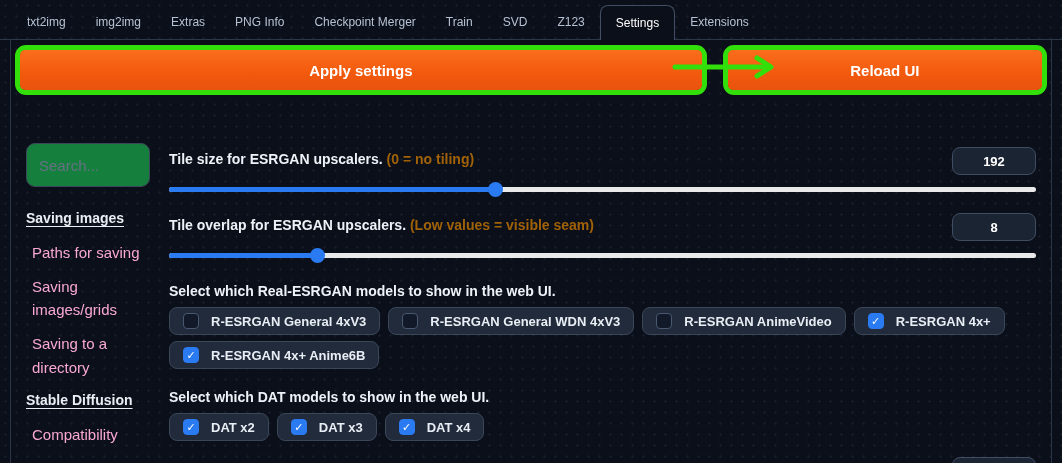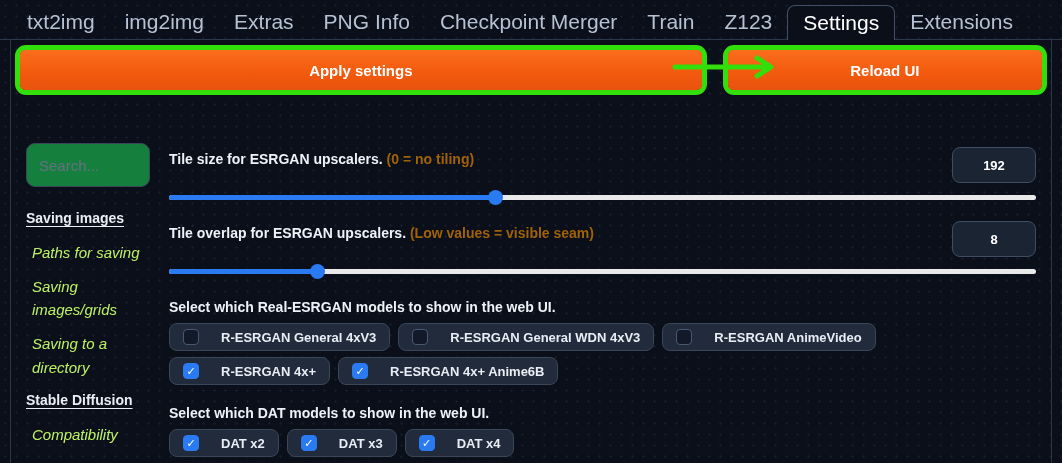--- a/index.html
+++ b/index.html
@@ -22,21 +22,21 @@
     height: 40px;
     display: flex;
     align-items: flex-end;
     padding-left: 12px;
     border-bottom: 1px solid #2c3747;
   }
   .tab {
     height: 34px;
     display: flex; align-items: center;
     padding: 0 15px;
-    font-size: 21px;
+    font-size: 12px;
     color: #b6c2d3;
     white-space: nowrap;
     cursor: pointer;
   }
   .tab.active {
     background: #0b0f19;
     border: 1px solid #414e63;
     border-bottom: none;
     border-radius: 8px 8px 0 0;
     color: #ffffff;
@@ -106,33 +106,33 @@
     padding: 0 12px;
     outline: none;
     margin-bottom: 21px;
   }
   .search::placeholder { color: #667084; }
   .side-item { margin-bottom: 11px; line-height: 1.55; cursor: pointer; }
   .side-section {
     font-size: 14px; font-weight: 700; color: #e9eef5;
     text-decoration: underline; text-underline-offset: 3px;
   }
-  .side-link { font-size: 15px; color: #bef264; padding-left: 6px; font-style: italic; }
+  .side-link { font-size: 15px; color: #f9a8d4; padding-left: 6px; }
 
   
   .main { flex: 1; padding-top: 4px; }
   .setting-row { margin-bottom: 16px; }
   .row-head {
     display: flex; justify-content: space-between; align-items: flex-start;
     min-height: 26px;
   }
   .setting-label { font-size: 14px; font-weight: 700; color: #eef2f8; padding-top: 4px; }
   .setting-hint { color: #a16207; font-weight: 600; }
   .num-box {
-    width: 84px; height: 36px; flex: none;
+    width: 84px; height: 28px; flex: none;
     background: #1b2433;
     border: 1px solid #3f4d62;
     border-radius: 8px;
     color: #ffffff;
     font-size: 13px; font-weight: 600;
     display: flex; align-items: center; justify-content: center;
   }
   .slider { position: relative; height: 15px; margin-top: 7px; }
   .slider .track {
     position: absolute; left: 0; right: 0; top: 5px; height: 5px;
@@ -142,21 +142,21 @@
     position: absolute; left: 0; top: 5px; height: 5px;
     background: var(--blue); border-radius: 3px;
   }
   .slider .knob {
     position: absolute; top: 0;
     width: 15px; height: 15px; border-radius: 50%;
     background: var(--blue);
   }
   .chips { display: flex; flex-wrap: wrap; gap: 6px 8px; margin-top: 8px; }
   .chip {
-    display: inline-flex; align-items: center; gap: 22px;
+    display: inline-flex; align-items: center; gap: 12px;
     height: 28px; padding: 0 13px;
     background: #212b3b;
     border: 1px solid #3a4759;
     border-radius: 8px;
     font-size: 13px; font-weight: 700; color: #e9eef5;
     cursor: pointer;
     white-space: nowrap;
   }
   .cb {
     width: 16px; height: 16px; border-radius: 4px;
@@ -169,20 +169,21 @@
 </head>
 <body style="--orange: #f2590d; --green: #32df0a; --blue: #2a7af2; background-color: rgb(11, 15, 25);">
 
 <nav class="tabbar">
     <div class="tab">txt2img</div>
     <div class="tab">img2img</div>
     <div class="tab">Extras</div>
     <div class="tab">PNG Info</div>
     <div class="tab">Checkpoint Merger</div>
     <div class="tab">Train</div>
+    <div class="tab">SVD</div>
     <div class="tab">Z123</div>
     <div class="tab active">Settings</div>
     <div class="tab">Extensions</div>
   </nav>
 
 <div class="frame">
 
   <div class="actions">
     <div class="hl-btn apply">
       <button class="primary-btn">Apply settings</button>

